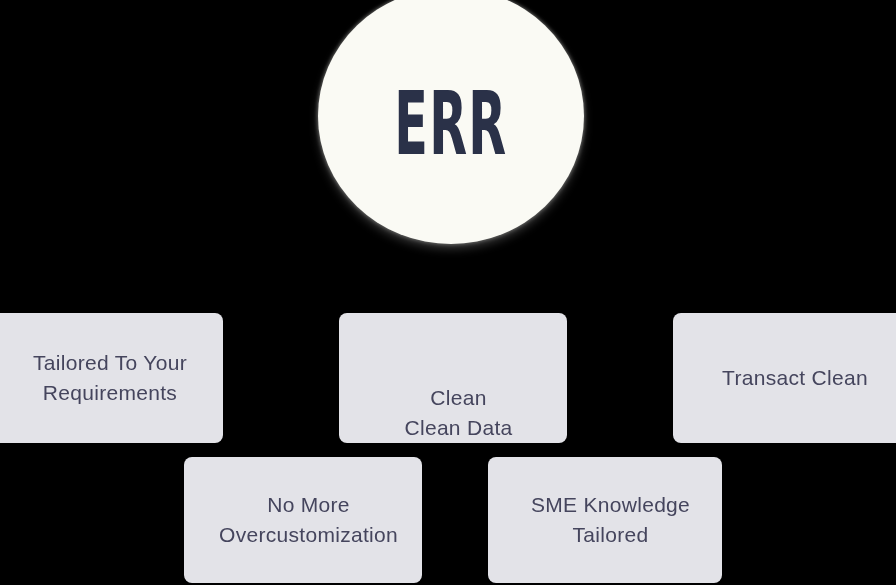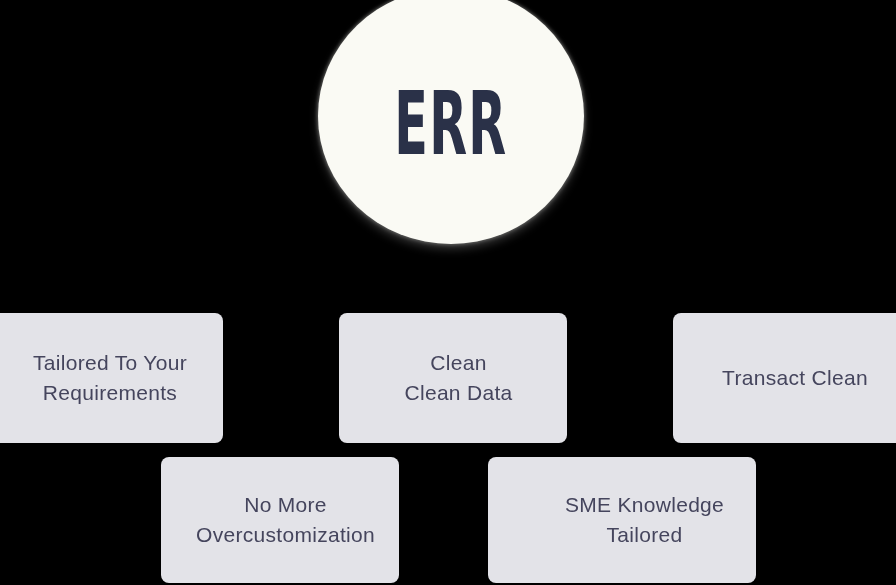--- a/index.html
+++ b/index.html
@@ -45,24 +45,24 @@
     display:flex;flex-direction:column;
     align-items:center;justify-content:center;
     color:var(--card-text);
     font-size:21px;
     line-height:30px;
     letter-spacing:0.3px;
     text-align:center;
   }
   .card span{display:block;white-space:nowrap;margin-left:11px;}
   .card-tailored{left:-14px;top:313px;width:237px;height:130px;}
-  .card-clean{left:339px;top:313px;width:228px;height:130px;}
+  .card-clean{left:339px;top:313px;width:228px;height:130px;justify-content:flex-end;}
   .card-transact{left:673px;top:313px;width:233px;height:130px;}
-  .card-nomore{left:161px;top:457px;width:238px;height:126px;}
-  .card-sme{left:488px;top:457px;width:234px;height:126px;padding-left:34px;}
+  .card-nomore{left:184px;top:457px;width:238px;height:126px;}
+  .card-sme{left:488px;top:457px;width:234px;height:126px;}
 </style>
 </head>
 <body>
 
 <div class="stage">
 
   <div class="circle">
     <span class="err-label">ERR</span>
   </div>
 

